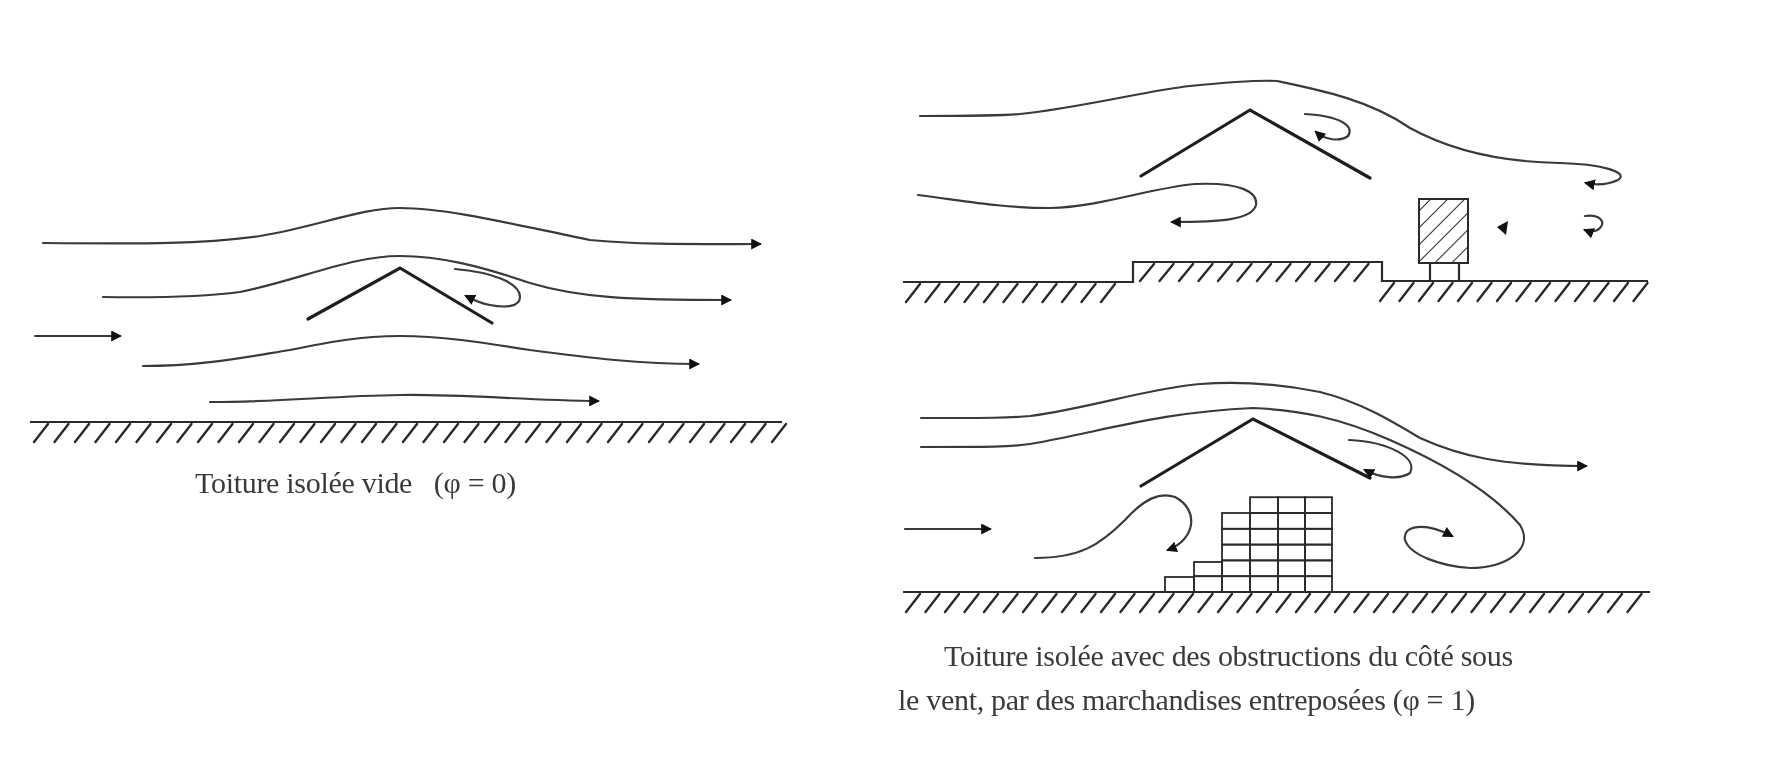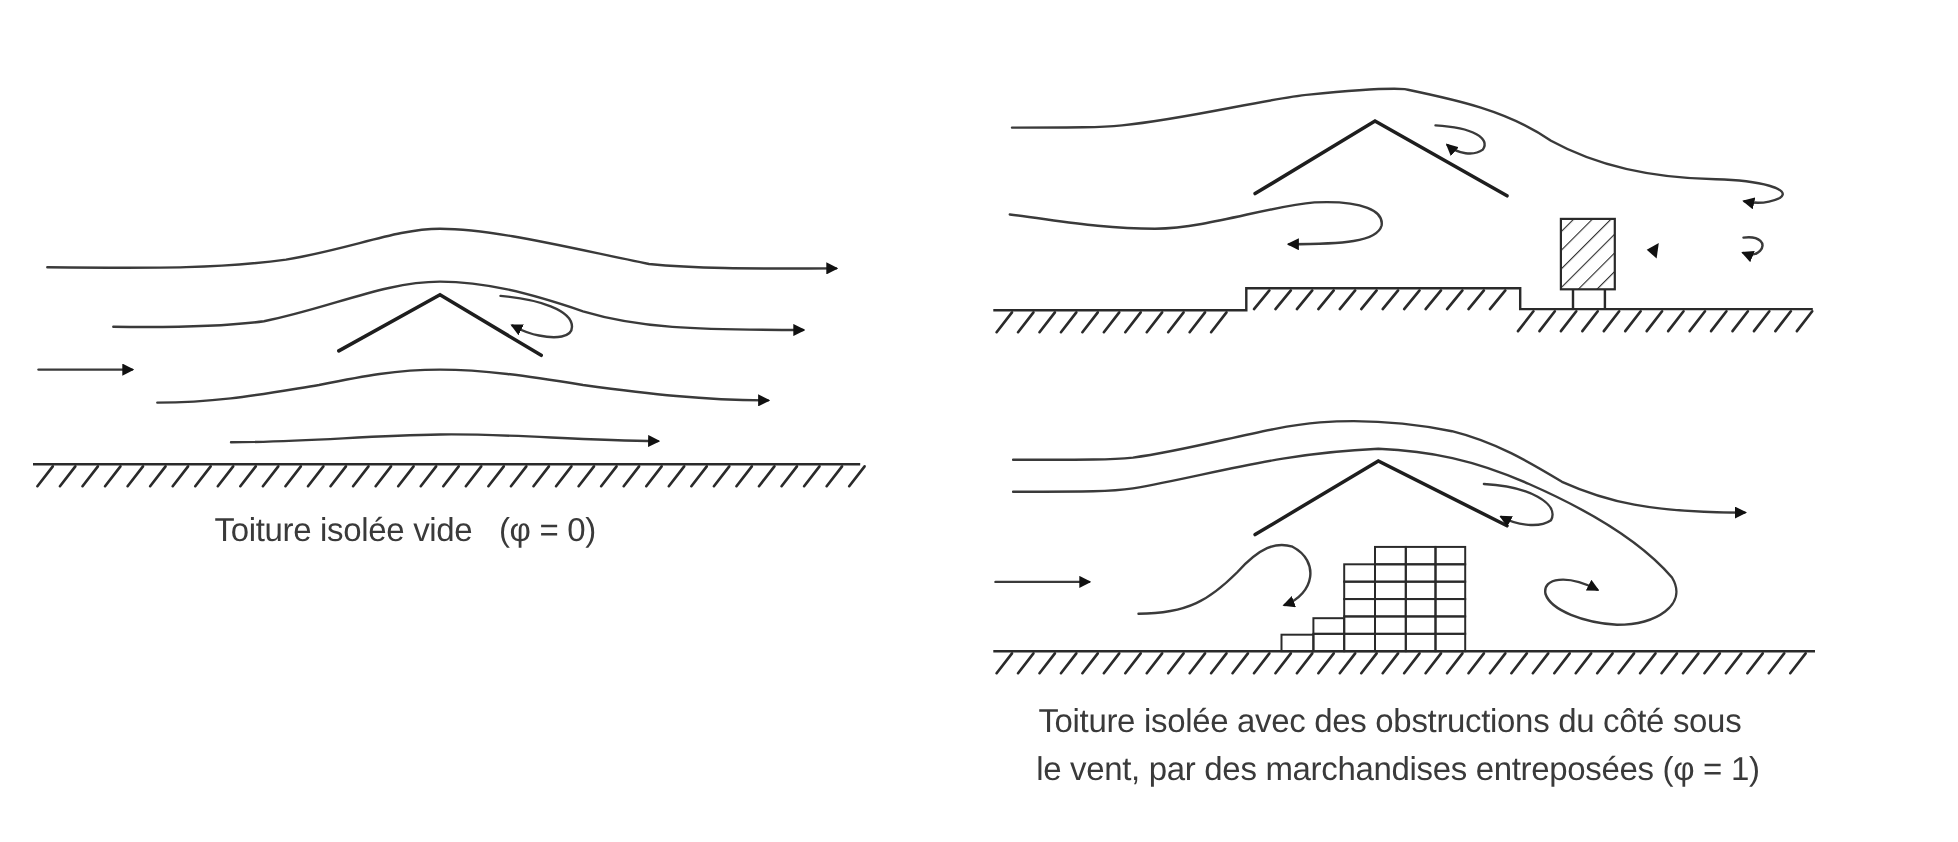--- a/index.html
+++ b/index.html
@@ -4,21 +4,21 @@
 <style>
   html, body { margin:0; padding:0; background:#ffffff; }
   body { width:1780px; height:765px; position:relative; overflow:hidden; }
   svg.fig { position:absolute; left:0; top:0; width:1780px; height:765px; }
   .stream { fill:none; stroke:#3a3a3a; stroke-width:2.2; stroke-linecap:round; stroke-linejoin:round; }
   .roof { fill:none; stroke:#1e1e1e; stroke-width:3.2; stroke-linecap:round; stroke-linejoin:miter; }
   .ground { stroke:#2a2a2a; stroke-width:2.2; fill:none; }
   .hatch { stroke:#2a2a2a; stroke-width:2.4; stroke-linecap:round; }
   .arrowhead { fill:#111; }
   .crate { fill:none; stroke:#2a2a2a; stroke-width:1.8; }
-  .caption { position:absolute; font-family:Liberation Sans, sans-serif; color:#3a3a3a; font-size:30px; line-height:40px; white-space:nowrap; letter-spacing:-0.3px; }
+  .caption { position:absolute; font-family:Liberation Serif, serif; color:#3a3a3a; font-size:30px; line-height:40px; white-space:nowrap; letter-spacing:-0.3px; }
 </style>
 </head>
 <body>
 
 <svg class="fig" viewBox="0 0 1780 765" xmlns="http://www.w3.org/2000/svg">
   <defs>
     <marker id="ah" viewBox="0 0 10 10" refX="8" refY="5" markerWidth="5" markerHeight="5" orient="auto-start-reverse">
       <path d="M0,0 L10,5 L0,10 z" fill="#111"></path>
     </marker>
     <pattern id="diag" patternUnits="userSpaceOnUse" width="12" height="12" patternTransform="rotate(45)">
@@ -204,13 +204,13 @@
       <line x1="1563.5" y1="594" x2="1549.5" y2="612" class="hatch"></line>
       <line x1="1583" y1="594" x2="1569" y2="612" class="hatch"></line>
       <line x1="1602.5" y1="594" x2="1588.5" y2="612" class="hatch"></line>
       <line x1="1622" y1="594" x2="1608" y2="612" class="hatch"></line>
       <line x1="1641.5" y1="594" x2="1627.5" y2="612" class="hatch"></line>
     </g>
 </svg>
 
 <div class="caption" style="left:195px; top:463px; white-space:pre;">Toiture isolée vide   (φ = 0)</div>
 <div class="caption" style="left:898px; top:636px;margin-left:46px;">Toiture isolée avec des obstructions du côté sous</div>
-<div class="caption" style="left:942px; top:680px;">le vent, par des marchandises entreposées (φ = 1)</div>
+<div class="caption" style="left:898px; top:680px;">le vent, par des marchandises entreposées (φ = 1)</div>
 
 </body></html>

